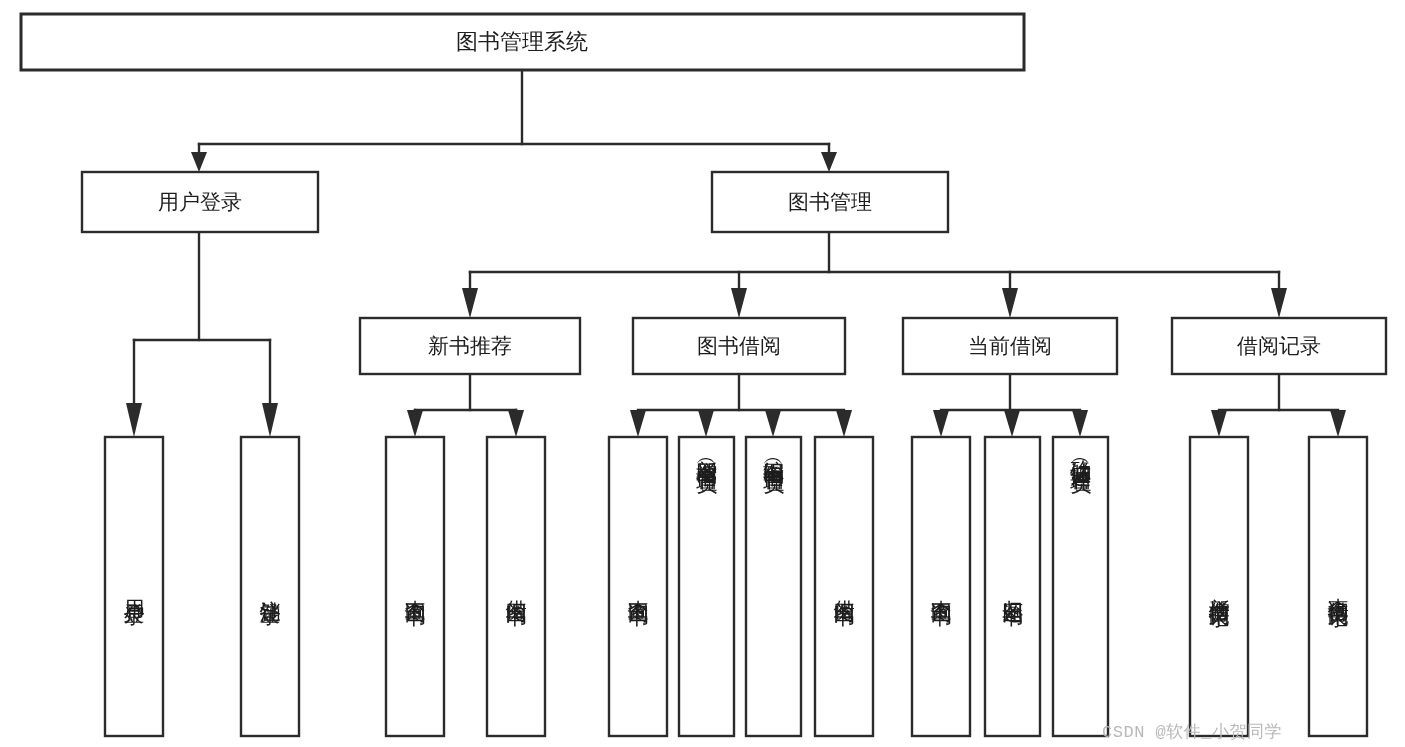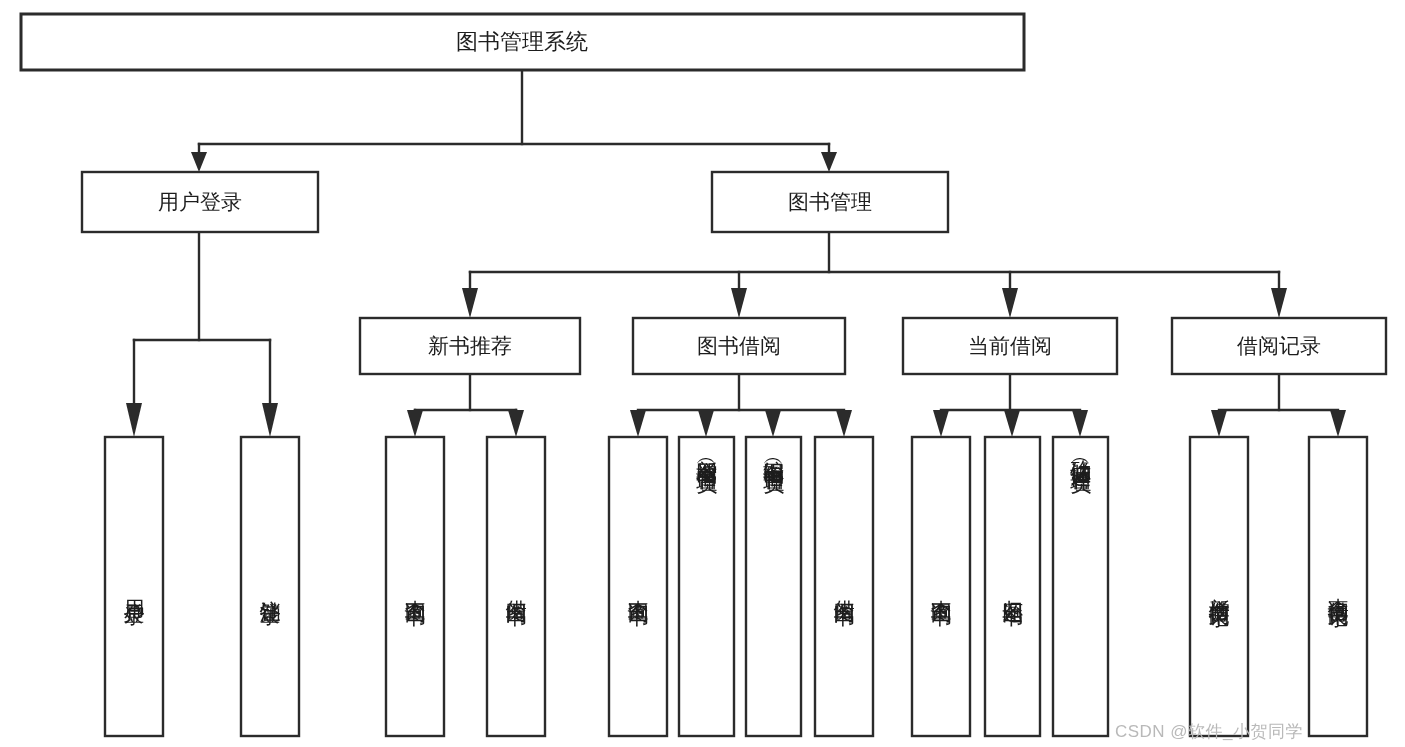--- a/index.html
+++ b/index.html
@@ -40,22 +40,22 @@
     font-family:"DejaVu Sans","Liberation Sans",sans-serif;
     font-size:21px;
     line-height:1.08;
     letter-spacing:2px;
     color:#1d1d1d;
     white-space:nowrap;
     text-align:center;
   }
   .watermark{
     position:absolute;
-    right:4px;bottom:4px;
-    font-family:Liberation Sans, sans-serif;
+    right:25px;bottom:4px;
+    font-family:Liberation Mono, monospace;
     font-size:17px;
     color:#b9b9b9;
     letter-spacing:0.5px;
     user-select:none;
   }
 </style>
 </head>
 <body>
 
 <div id="diagram-root">

